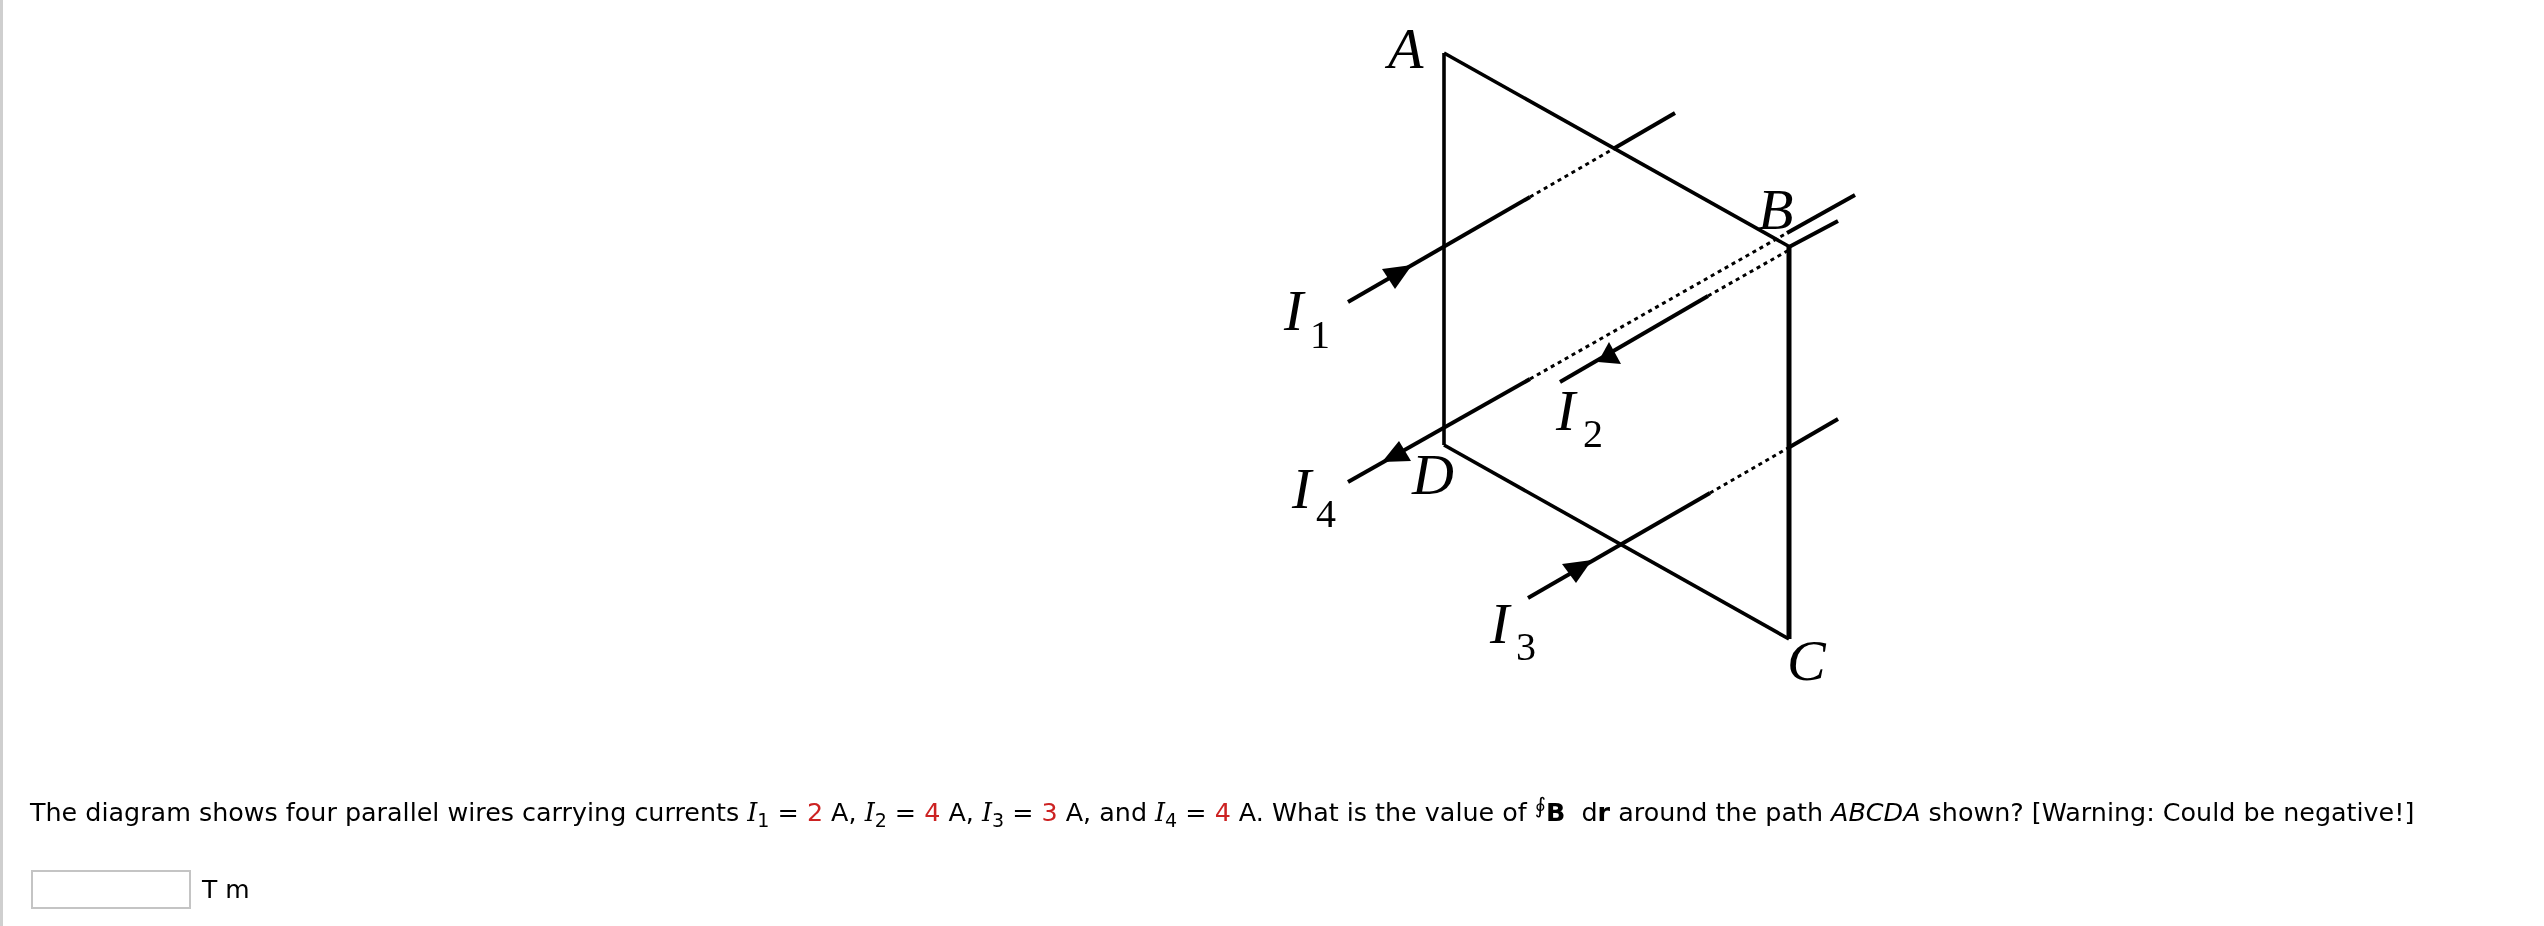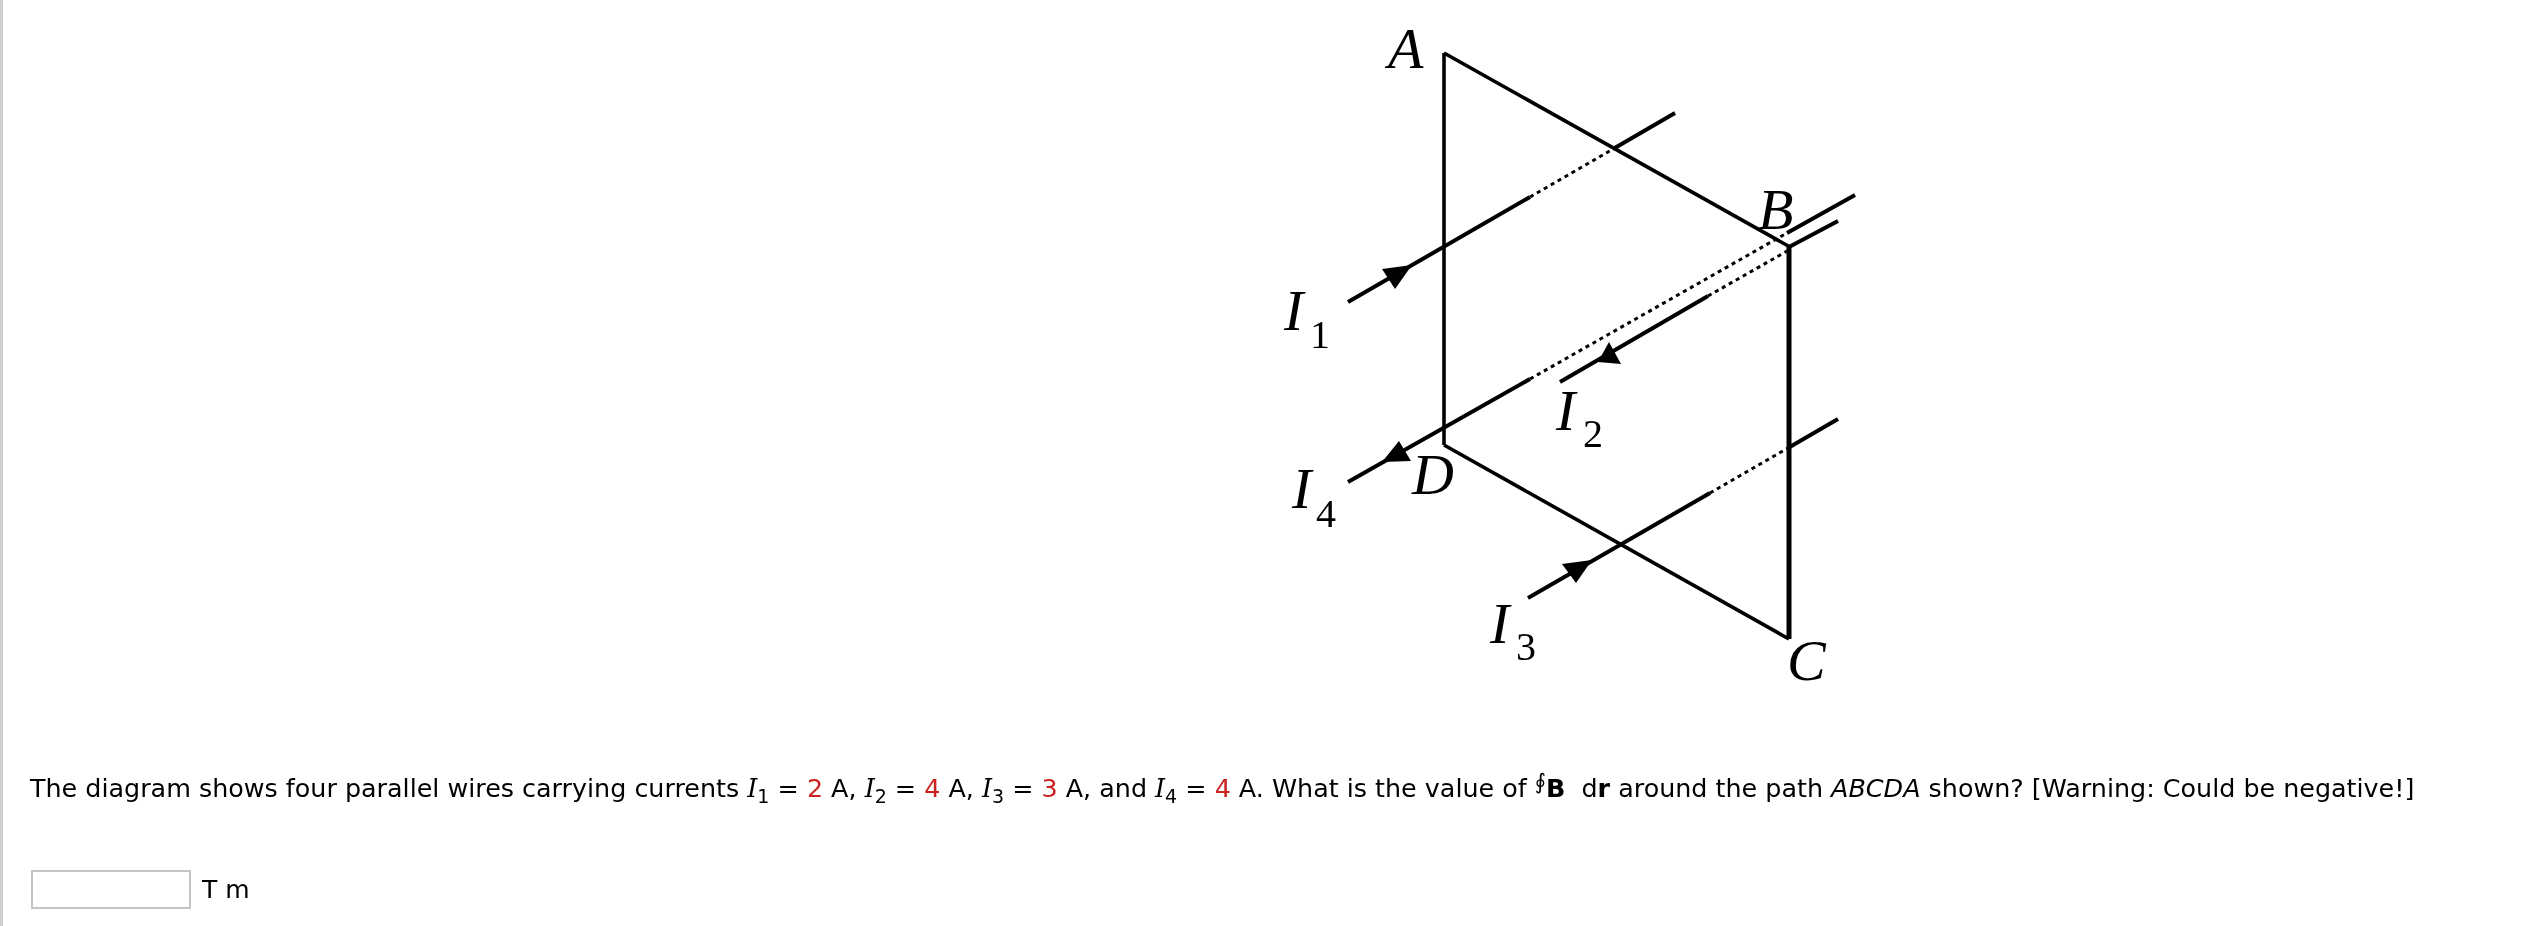--- a/index.html
+++ b/index.html
@@ -3,21 +3,21 @@
 <meta charset="utf-8">
 <style>
   html, body { margin: 0; padding: 0; background: #ffffff; }
   body { width: 2544px; height: 926px; position: relative; overflow: hidden;
          font-family: "DejaVu Sans", sans-serif; color: #000; }
   .left-border { position: absolute; left: 0; top: 0; width: 3px; height: 926px; background: #cfcfcf; }
   .diagram { position: absolute; left: 0; top: 0; width: 2544px; height: 720px; }
   .diagram svg { position: absolute; left: 0; top: 0; }
   .lbl { font-family: "Liberation Serif", "DejaVu Serif", serif; font-style: italic; fill: #000; }
   .sub { font-family: "Liberation Serif", "DejaVu Serif", serif; font-style: normal; fill: #000; }
-  .question { position: absolute; left: 30px; top: 764px; font-size: 25.4px; white-space: nowrap; line-height: 36px; letter-spacing: 0px; }
+  .question { position: absolute; left: 30px; top: 788px; font-size: 25.4px; white-space: nowrap; line-height: 36px; letter-spacing: 0px; }
   .question .var { font-family: "DejaVu Serif", serif; font-style: italic; }
   .question .var sub { font-size: 0.75em; font-style: normal; font-family: "DejaVu Sans", sans-serif; vertical-align: -0.3em; line-height: 0; }
   .question .val { color: #cc2222; }
   .question .it { font-style: italic; }
   .question .bold { font-weight: bold; }
   .question .oint { font-family: "DejaVu Serif", serif; font-size: 0.85em; vertical-align: 0.35em; }
   .answer-row { position: absolute; left: 31px; top: 873px; height: 32px; display: flex; align-items: center; }
   .answer-input { width: 156px; height: 35px; border: 2px solid #c4c4c4; box-sizing: content-box; padding: 0; margin: 0; background: #fff; font-size: 22px; outline: none; }
   .unit { margin-left: 11px; font-size: 25px; font-family: "DejaVu Sans", sans-serif; }
 </style>

